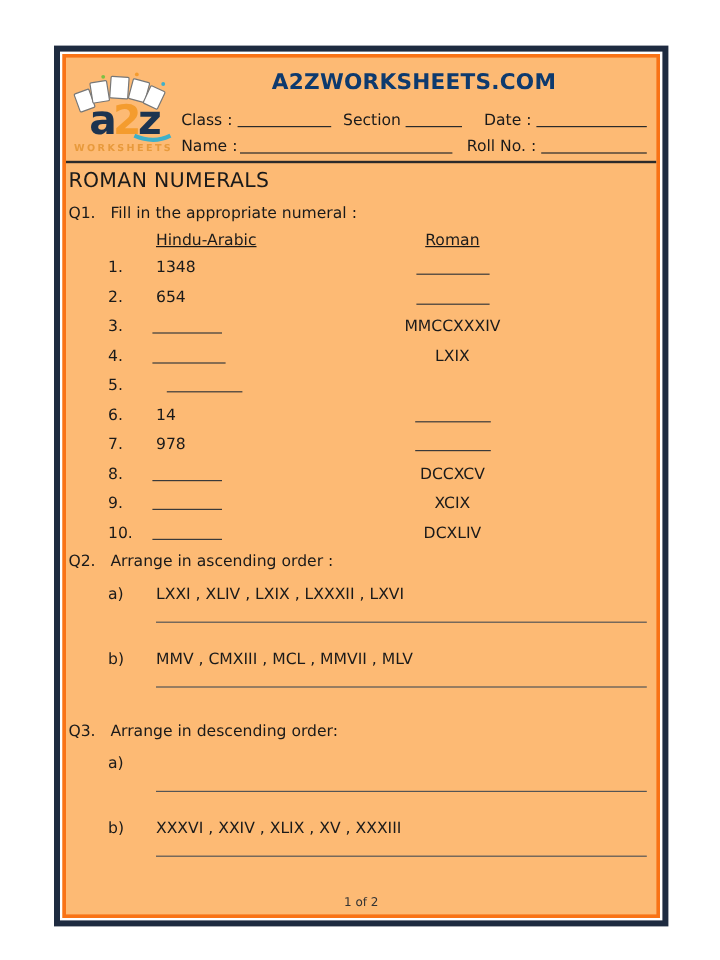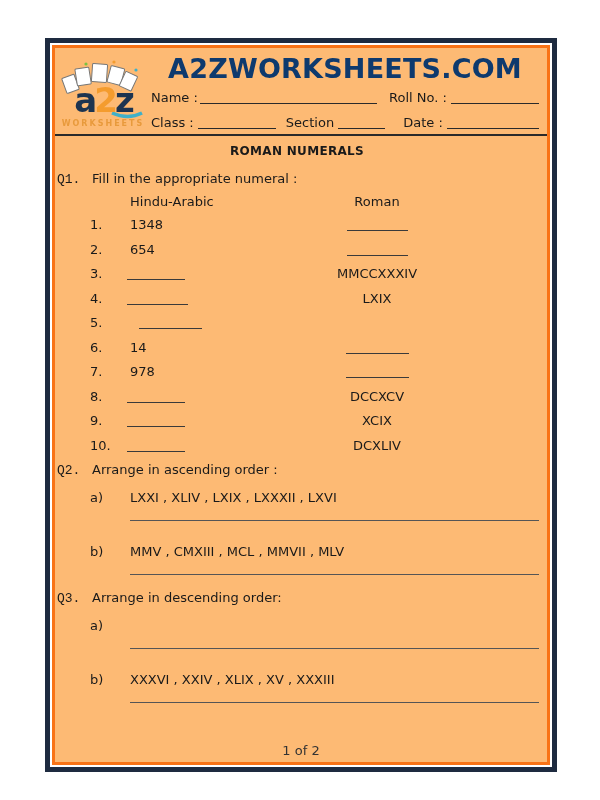--- a/index.html
+++ b/index.html
@@ -37,21 +37,21 @@
     align-items: center;
     justify-content: center;
     padding-top: 10px;
   }
   .header-right {
     flex: 1;
     padding: 7px 8px 0 0;
   }
   .site-title {
     text-align: center;
-    font-size: 27px;
+    font-size: 18px;
     font-weight: bold;
     color: #0e3a6e;
     line-height: 28px;
     letter-spacing: 0.2px;
   }
   .form-row {
     display: flex;
     align-items: baseline;
     font-size: 13px;
     white-space: pre;
@@ -70,42 +70,43 @@
   .w78  { width: 78px; }
   .w47  { width: 47px; }
   .w92  { width: 92px; }
   .ml12 { margin-left: 12px; }
   .ml10 { margin-left: 10px; }
   .ml18 { margin-left: 18px; }
 
   
   .content { padding: 0 10px 0 2px; font-size: 13px; }
   .ws-title {
-    text-align: center;
-    font-weight: bold;
-    font-size: 12px;
+    text-align: left;
+    font-weight: normal;
+    font-size: 17px;
     margin-top: 6px;
     line-height: 18px;
     letter-spacing: 0.3px;
   }
   .q-row {
     display: flex;
     align-items: baseline;
     line-height: 17px;
   }
   .q-row.q1-head { margin-top: 10px; }
   .q-row.q2-head { margin-top: 3px; }
-  .q-row.q3-head { margin-top: 14px; }
-  .q-num { width: 35px; flex: none; font-family: Liberation Mono, monospace; }
+  .q-row.q3-head { margin-top: 28px; }
+  .q-num { width: 35px; flex: none; }
 
   .thead {
     display: flex;
     padding-left: 33px;
     margin-top: 5px;
     line-height: 17px;
+    text-decoration: underline;
   }
   .thead .spacer { width: 40px; flex: none; }
 
   .t-rows { margin-top: 3px; }
   .t-row {
     display: flex;
     align-items: baseline;
     padding-left: 33px;
     height: 24.5px;
     line-height: 24.5px;
@@ -139,21 +140,21 @@
     border-bottom: 1px solid #555;
     height: 0;
     margin-top: 14px;
   }
 
   .footer {
     position: absolute;
     bottom: 4px;
     left: 0; right: 0;
     text-align: center;
-    font-size: 13px;
+    font-size: 10px;
     color: #333;
   }
 </style>
 </head>
 <body>
 
 <div class="page">
   <div class="inner">
 
     <div class="header">
@@ -175,35 +176,35 @@
 
           <text x="47" y="53" text-anchor="middle" font-family="DejaVu Sans, sans-serif" font-size="34" font-weight="bold" letter-spacing="-3"><tspan fill="#1d3450">a</tspan><tspan fill="#f49c2e">2</tspan><tspan fill="#1d3450">z</tspan></text>
 
           <text x="47" y="67" text-anchor="middle" font-family="DejaVu Sans, sans-serif" font-size="8" font-weight="bold" letter-spacing="2" fill="#e89a3c">WORKSHEETS</text>
         </svg>
       </div>
 
       <div class="header-right">
         <div class="site-title">A2ZWORKSHEETS.COM</div>
 
-        <div class="form-row row1">
-          <span class="fl">Name :</span>
-          <span class="fu fu-grow"></span>
-          <span class="fl ml12">Roll No. : </span>
-          <span class="fu w88"></span>
-        </div>
-
         <div class="form-row row2">
           <span class="fl">Class : </span>
           <span class="fu w78"></span>
           <span class="fl ml10">Section </span>
           <span class="fu w47"></span>
           <span class="fl ml18">Date : </span>
           <span class="fu w92"></span>
         </div>
+
+        <div class="form-row row1">
+          <span class="fl">Name :</span>
+          <span class="fu fu-grow"></span>
+          <span class="fl ml12">Roll No. : </span>
+          <span class="fu w88"></span>
+        </div>
       </div>
     </div>
 
     <div class="content">
 
       <div class="ws-title">ROMAN NUMERALS</div>
 
       <div class="q-row q1-head">
         <span class="q-num">Q1.</span>
         <span>Fill in the appropriate numeral :</span>

